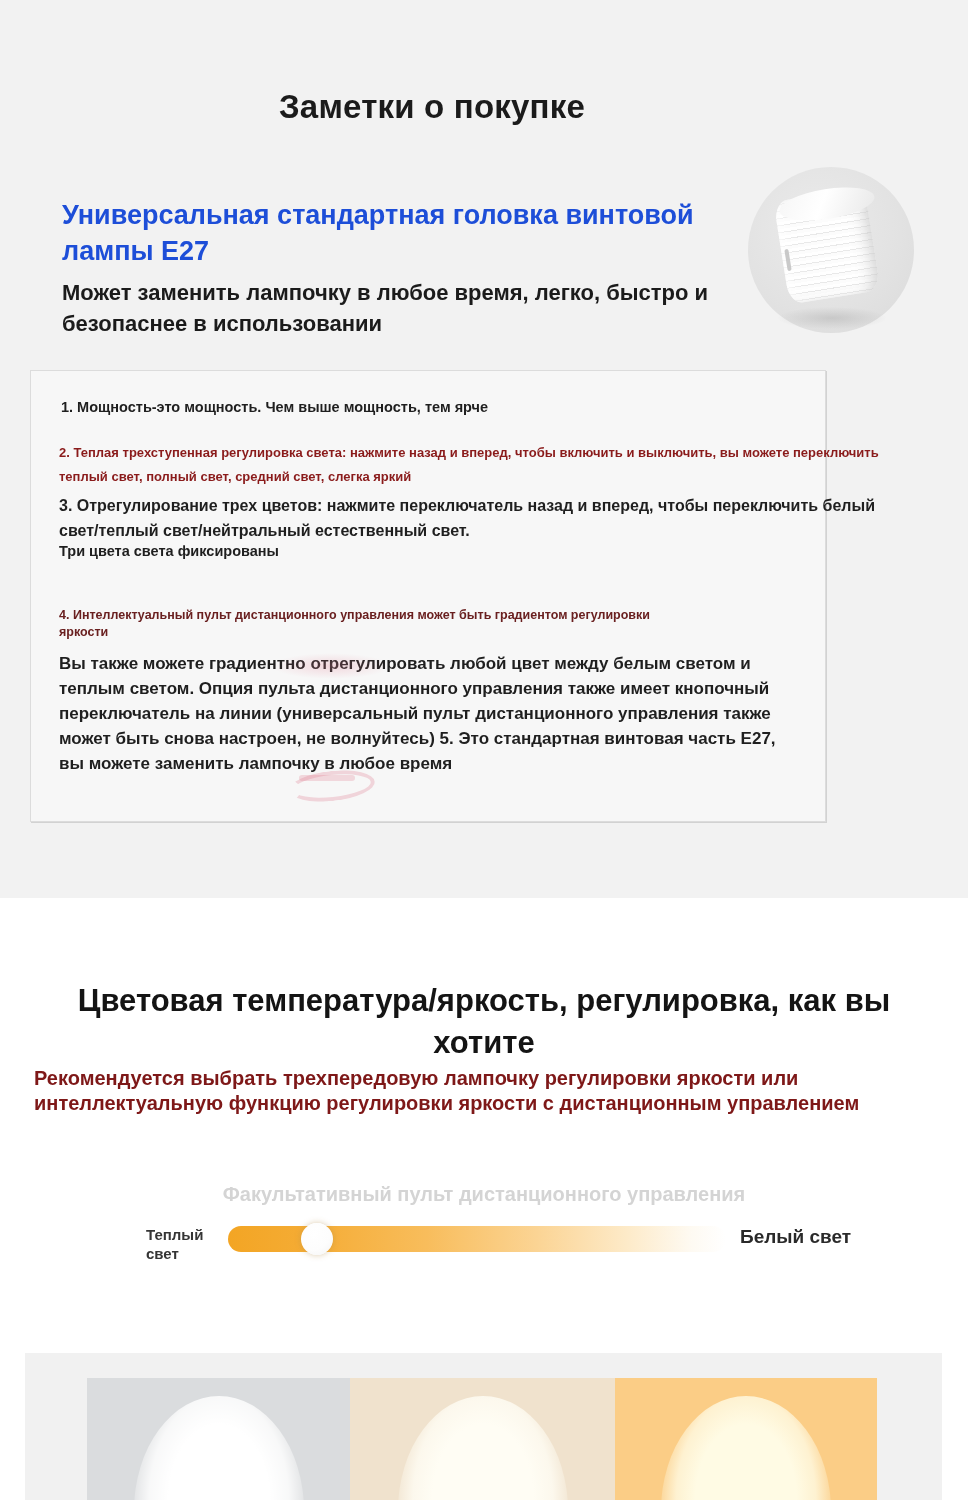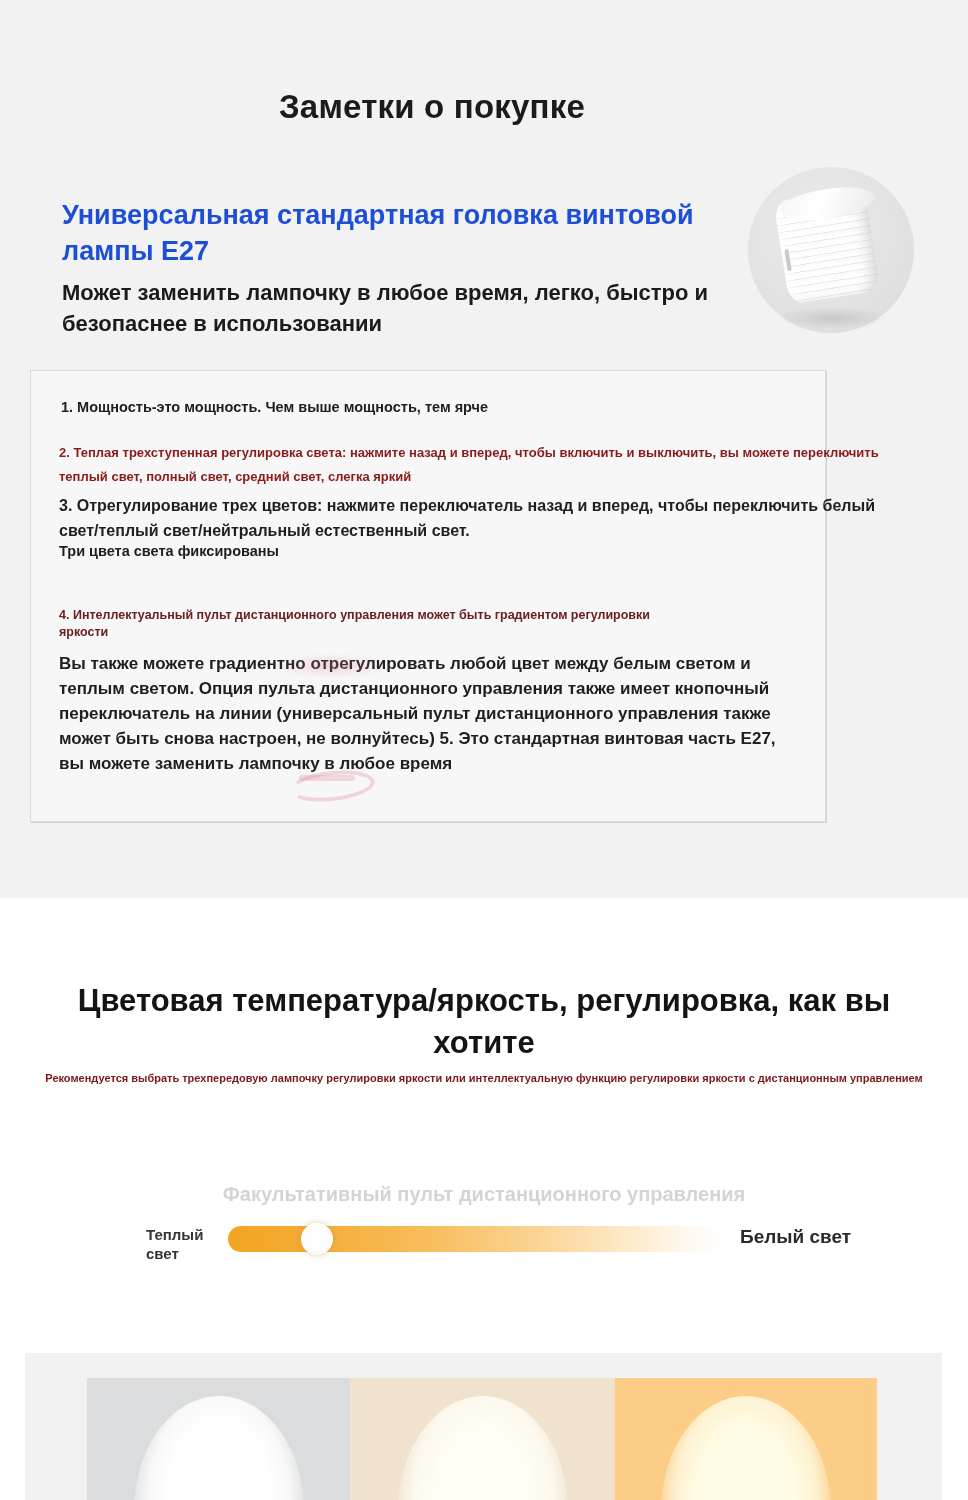--- a/index.html
+++ b/index.html
@@ -185,22 +185,21 @@
     text-align: center;
     font-size: 31px;
     line-height: 42px;
     font-weight: bold;
     color: #141414;
   }
   .temp-sub {
     position: absolute;
     left: 34px; top: 168px;
     width: 900px;
-    text-align: center;
-    font-size: 11px;
+    font-size: 20px;
     line-height: 25px;
     font-weight: bold;
     color: #7e1818;
   }
   .temp-ghost {
     position: absolute;
     left: 34px; top: 244px;
     width: 900px;
     text-align: center;
     font-size: 20px;

